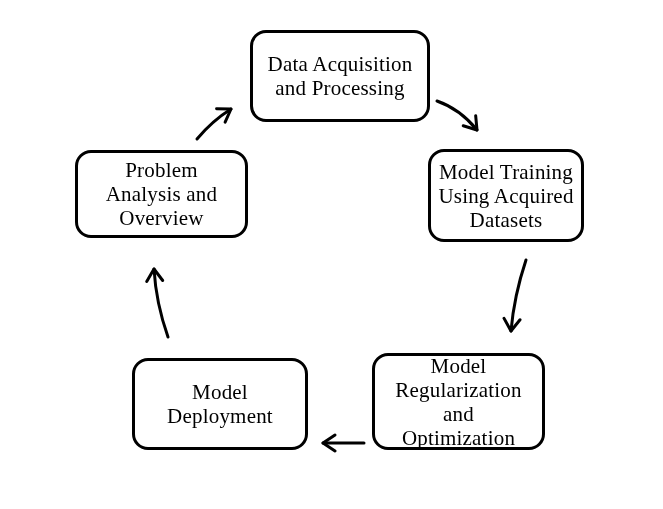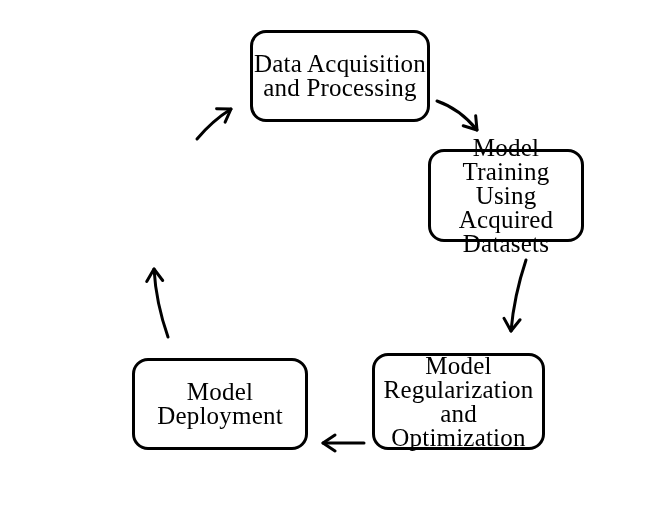--- a/index.html
+++ b/index.html
@@ -29,21 +29,21 @@
     border: 3px solid #000000;
     border-radius: 16px;
     background: #ffffff;
     display: flex;
     align-items: center;
     justify-content: center;
     text-align: center;
   }
   .node-label {
     white-space: pre-line;
-    font-size: 25px;
+    font-size: 21px;
     line-height: 24px;
     color: #000000;
     letter-spacing: 0.2px;
   }
 </style>
 </head>
 <body>
 
 <div class="canvas">
 
@@ -76,14 +76,19 @@
 Regularization
 and
 Optimization</span>
   </div>
 
   <div class="node" style="left:132px; top:358px; width:176px; height:92px;">
     <span class="node-label">Model
 Deployment</span>
   </div>
 
+  <div class="node" style="left:75px; top:150px; width:173px; height:88px;">
+    <span class="node-label">Problem
+Analysis and
+Overview</span>
+  </div>
 
 </div>
 
 </body></html>

